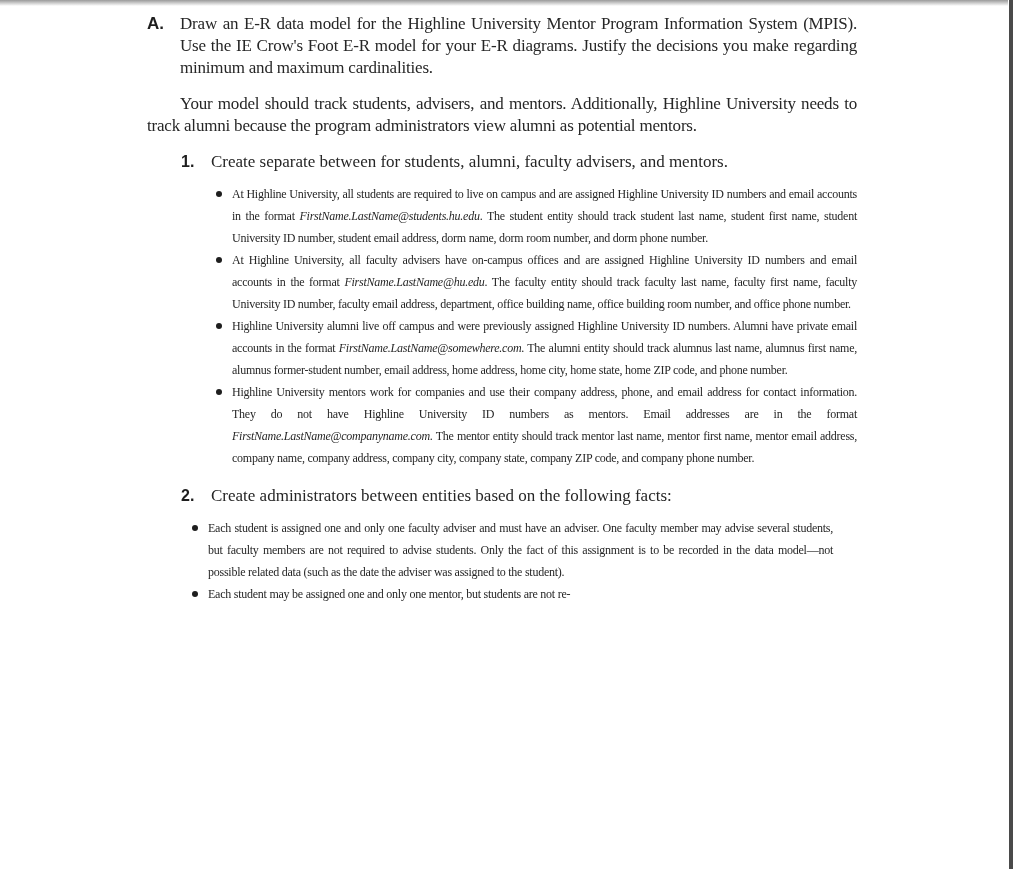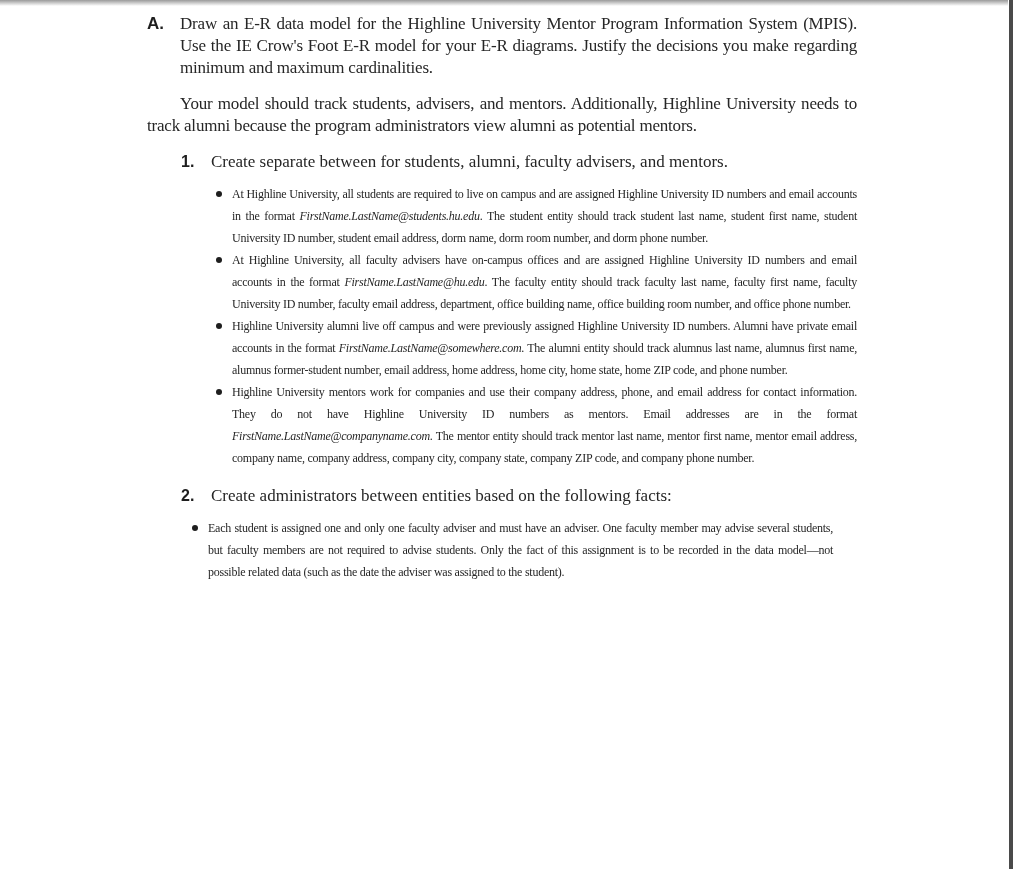--- a/index.html
+++ b/index.html
@@ -93,15 +93,19 @@
 
     <div class="num-item" style="margin-top:16px;">
       <span class="num">2.</span>
       <div class="num-text">Create administrators between entities based on the following facts:</div>
     </div>
     <ul class="bullets" style="margin-left:61px;width:625px;">
       <li class="bullet">
         <span class="dot"></span>
         <div class="bullet-text">Each student is assigned one and only one faculty adviser and must have an adviser. One faculty member may advise several students, but faculty members are not required to advise students. Only the fact of this assignment is to be recorded in the data model—not possible related data (such as the date the adviser was assigned to the student).</div>
       </li>
+      <li class="bullet">
+        <span class="dot"></span>
+        <div class="bullet-text">Each student may be assigned one and only one mentor, but students are not re-</div>
+      </li>
     </ul>
   </div>
 </div>
 
 </body></html>

